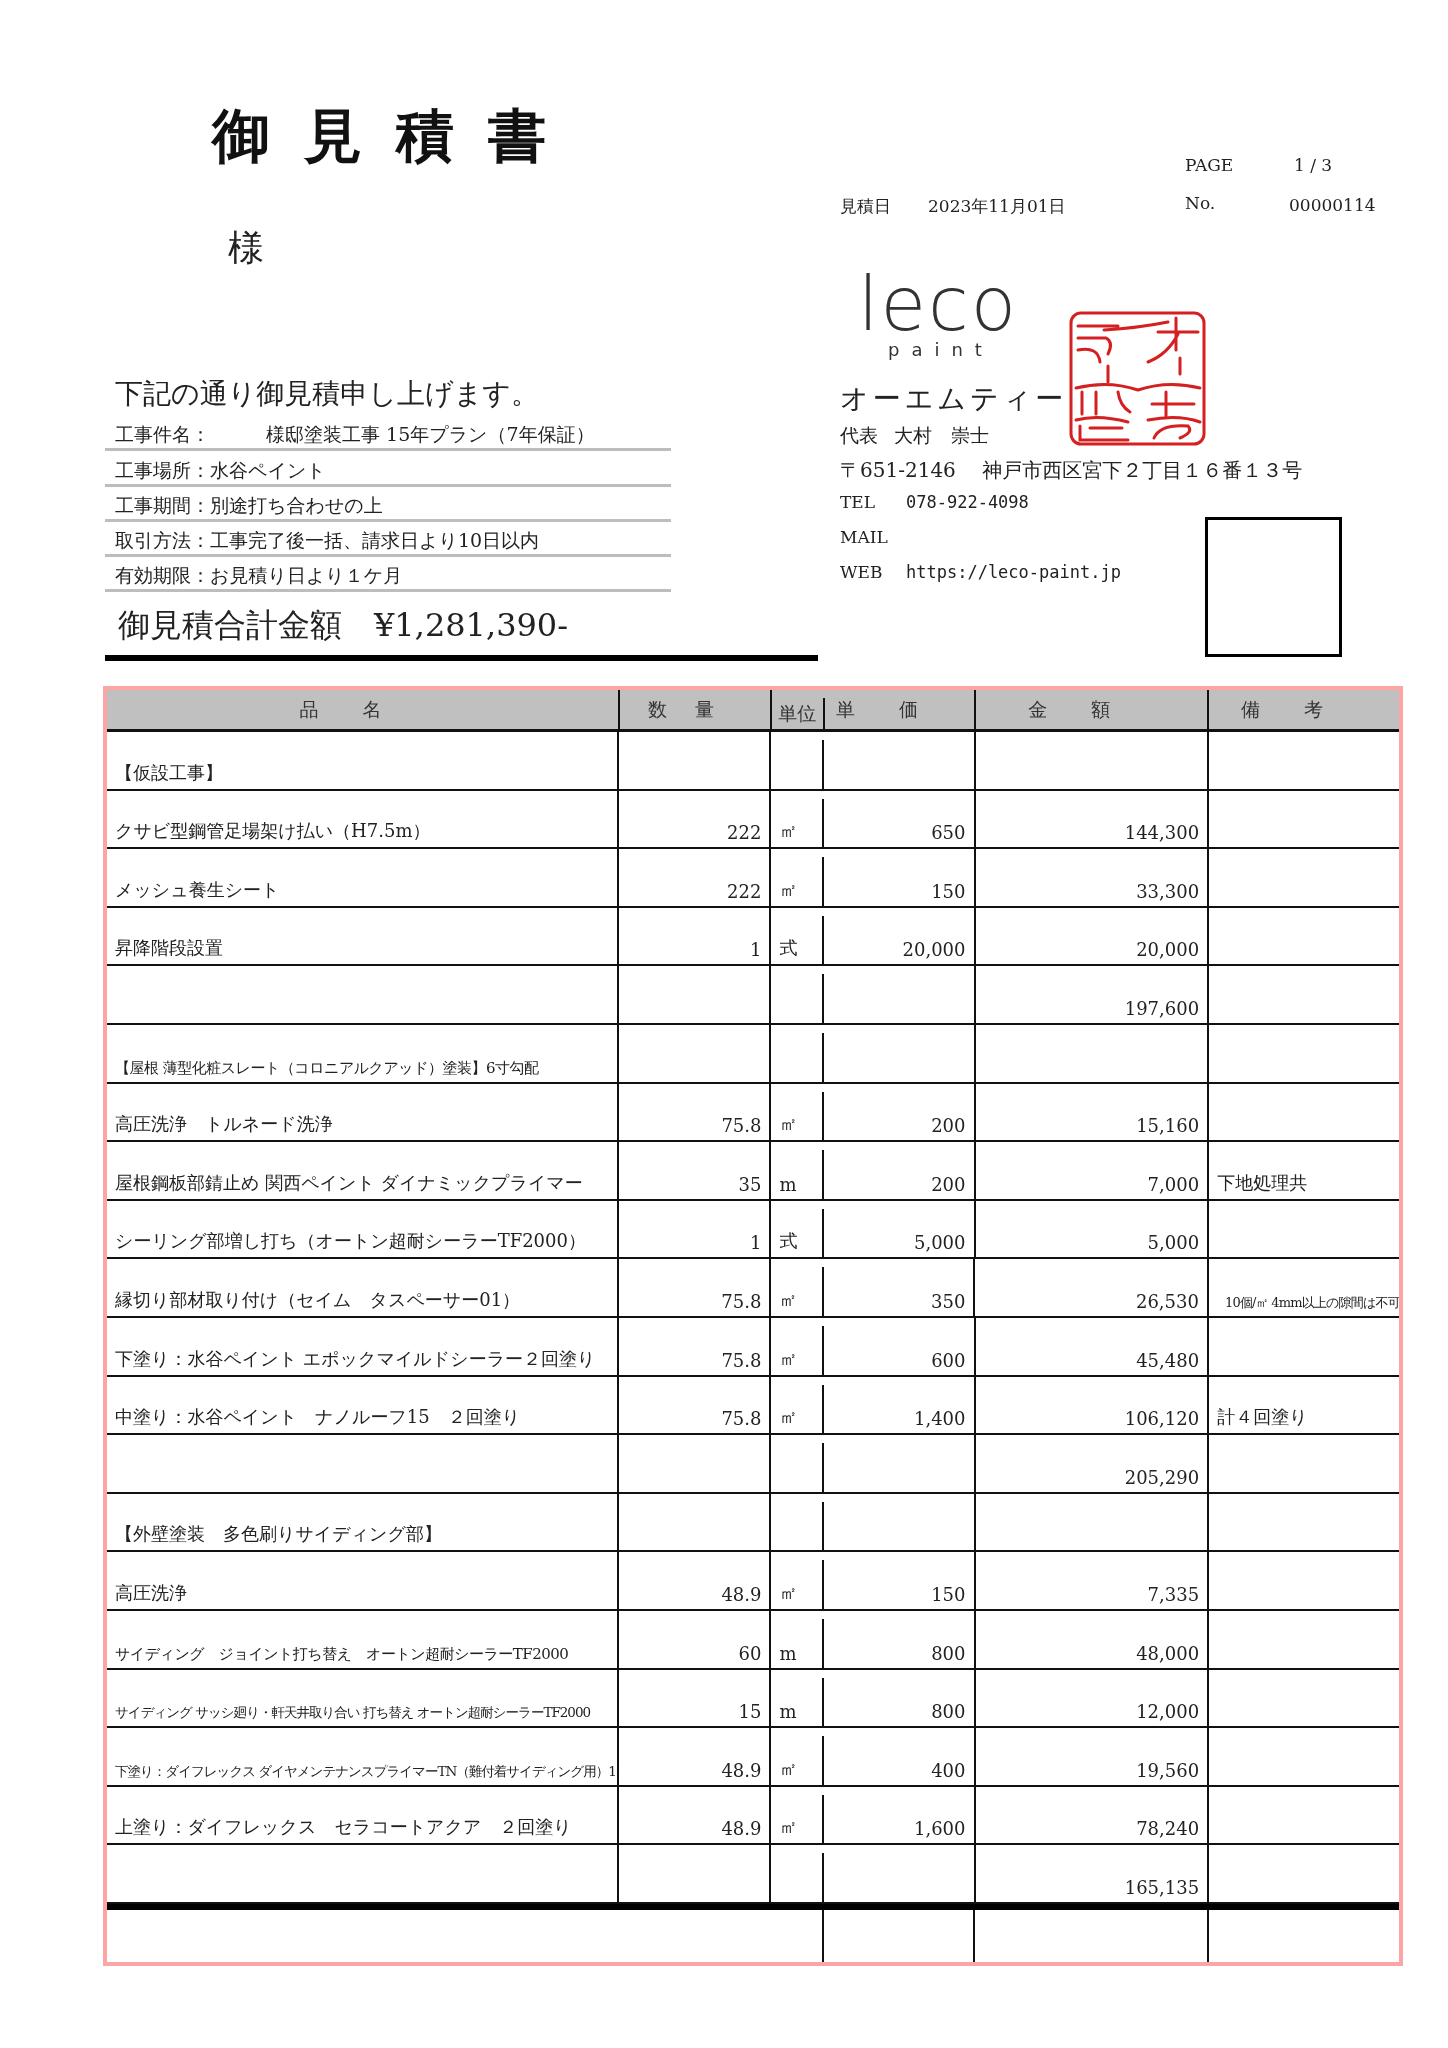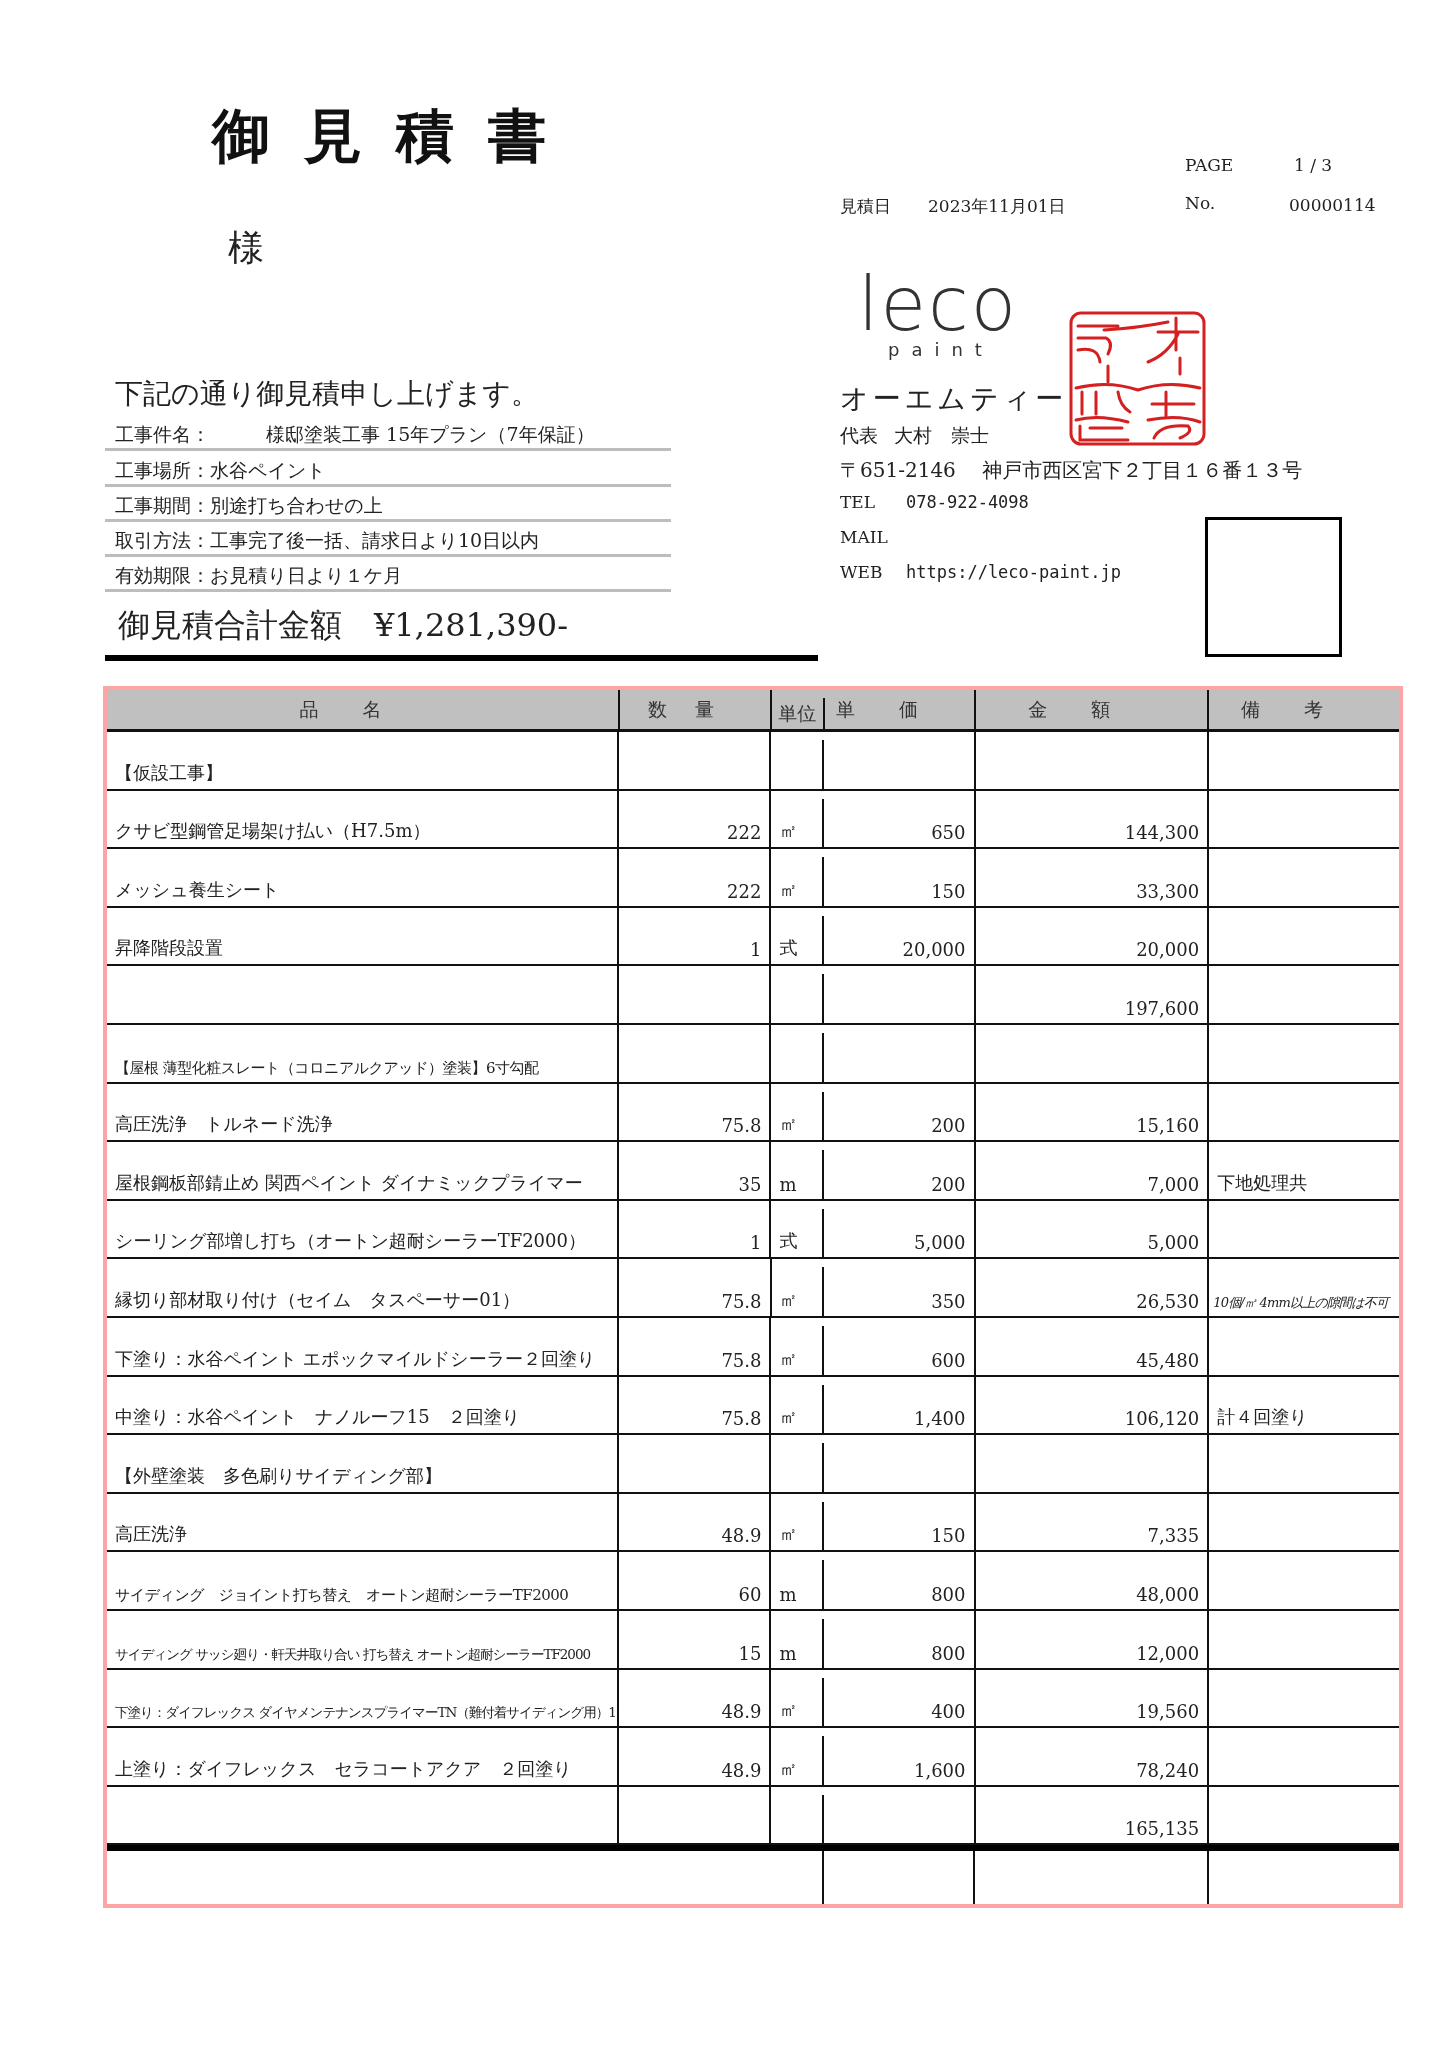--- a/index.html
+++ b/index.html
@@ -42,21 +42,21 @@
   .cell { box-sizing:border-box; border-right:2px solid #111; font-size:18px; padding:0 8px 4px 8px;
           display:flex; align-items:flex-end; white-space:nowrap; overflow:hidden; }
   .cell:last-child { border-right:none; }
   .head .cell { align-items:center; justify-content:center; padding:0; font-size:19px; color:#333; }
   .c0 { width:527px; } .c1 { width:156px; } .c2 { width:54px;margin-top:8px; } .c3 { width:155px; }
   .c4 { width:240px; } .c5 { width:195px; }
   .span012 { width:737px; }
   .num { justify-content:flex-end; }
   .cond { font-size:15px; letter-spacing:-0.5px; }
   .xcond { font-size:13.5px; letter-spacing:-1px; }
-  .sm { font-size:13px; letter-spacing:-0.8px; padding-left:4px;font-style:italic; }
+  .sm { font-size:13px; letter-spacing:-0.8px; padding-left:16px; }
   .head .sp { letter-spacing:28px; }
   .head .sp2 { letter-spacing:44px; }
 </style>
 </head>
 <body>
 
 <div class="abs title">御見積書</div>
 <div class="abs sama">様</div>
 <div class="abs intro">下記の通り御見積申し上げます。</div>
 
@@ -237,20 +237,28 @@
     </div>
     <div class="row">
       <div class="cell c0 ">中塗り：水谷ペイント　ナノルーフ15　２回塗り</div>
       <div class="cell c1 num">75.8</div>
       <div class="cell c2 ">㎡</div>
       <div class="cell c3 num">1,400</div>
       <div class="cell c4 num">106,120</div>
       <div class="cell c5 ">計４回塗り</div>
     </div>
     <div class="row">
+      <div class="cell c0 "></div>
+      <div class="cell c1 num"></div>
+      <div class="cell c2 "></div>
+      <div class="cell c3 num"></div>
+      <div class="cell c4 num">205,290</div>
+      <div class="cell c5 "></div>
+    </div>
+    <div class="row">
       <div class="cell c0 ">【外壁塗装　多色刷りサイディング部】</div>
       <div class="cell c1 num"></div>
       <div class="cell c2 "></div>
       <div class="cell c3 num"></div>
       <div class="cell c4 num"></div>
       <div class="cell c5 "></div>
     </div>
     <div class="row">
       <div class="cell c0 ">高圧洗浄</div>
       <div class="cell c1 num">48.9</div>

